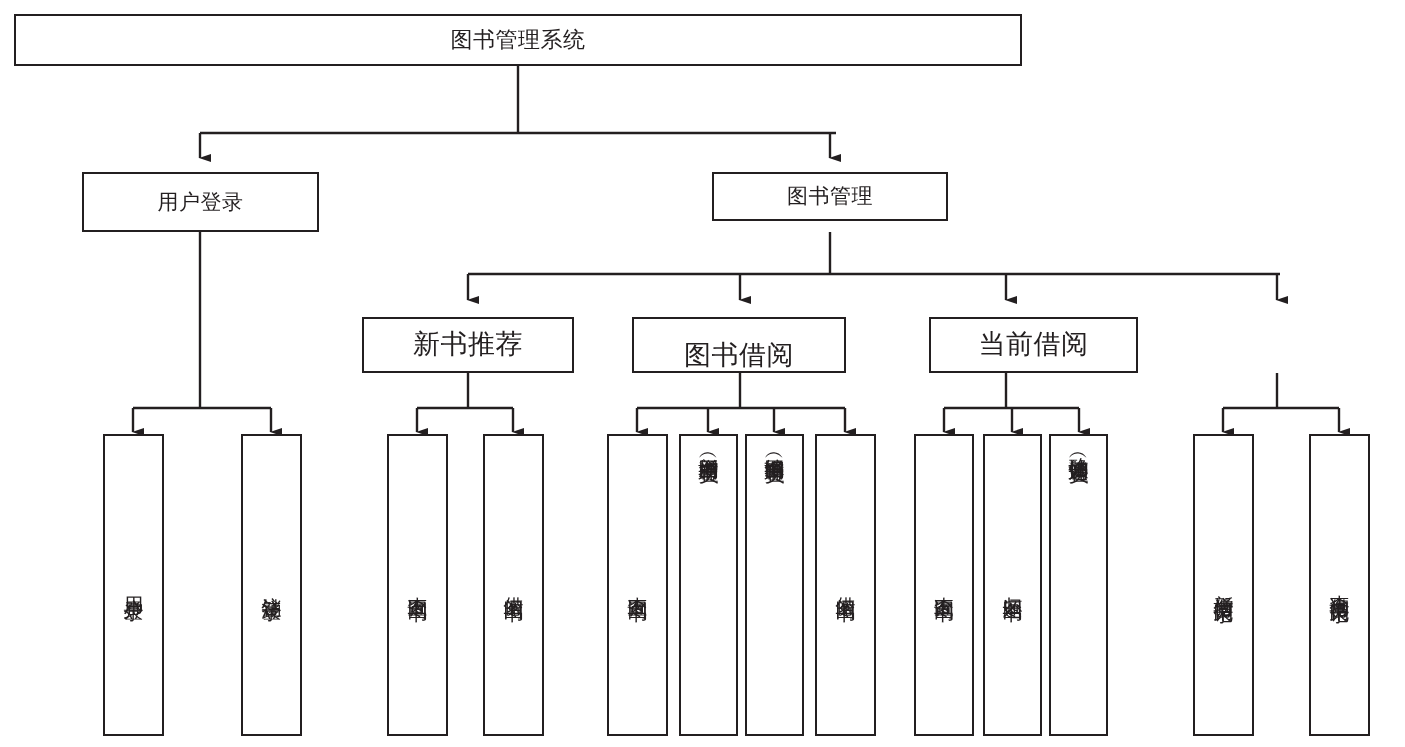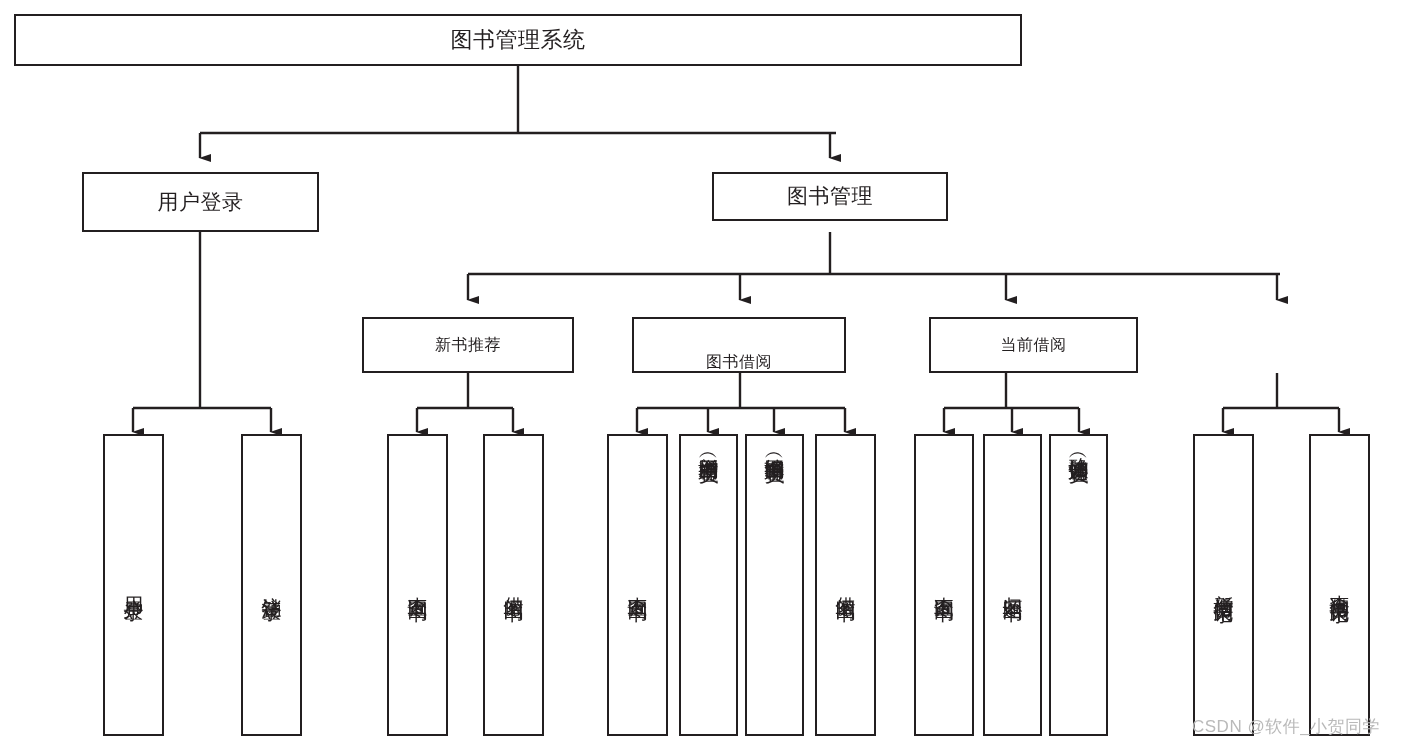--- a/index.html
+++ b/index.html
@@ -38,21 +38,21 @@
   }
   .node-label {
     font-size: 21px;
     line-height: 1.15;
     letter-spacing: 0.5px;
     white-space: nowrap;
     color: #231f20;
   }
   .node.root .node-label { font-size: 22px; }
   .node.tier2 .node-label { font-size: 21px; }
-  .node.tier3 .node-label { font-size: 16px; }
+  .node.tier3 .node-label { font-size: 27px; }
 
   
   .node.leaf {
     align-items: center;
     justify-content: center;
     padding: 6px 0;
   }
   .node.leaf .node-label {
     writing-mode: vertical-rl;
     text-orientation: upright;
@@ -189,15 +189,14 @@
     <span class="node-label">确认归还（管理员）</span>
   </div>
 
   <div class="node leaf" style="left:1193px; top:434px; width:61px; height:302px;">
     <span class="node-label">新增借阅记录</span>
   </div>
   <div class="node leaf" style="left:1309px; top:434px; width:61px; height:302px;">
     <span class="node-label">查询借阅记录</span>
   </div>
 
-  <div class="watermark" style="left:1192px; top:715px;">CSDN @软件_小贺同学</div>
 
 </div>
 
 </body></html>

